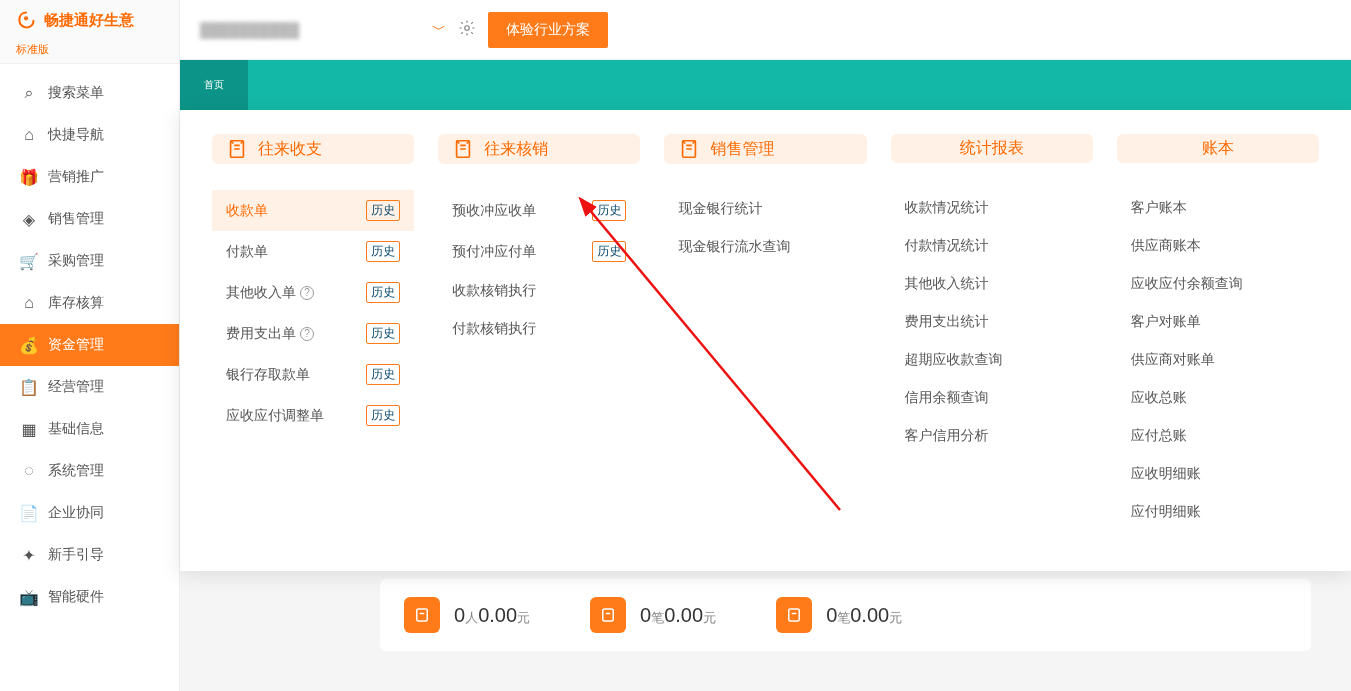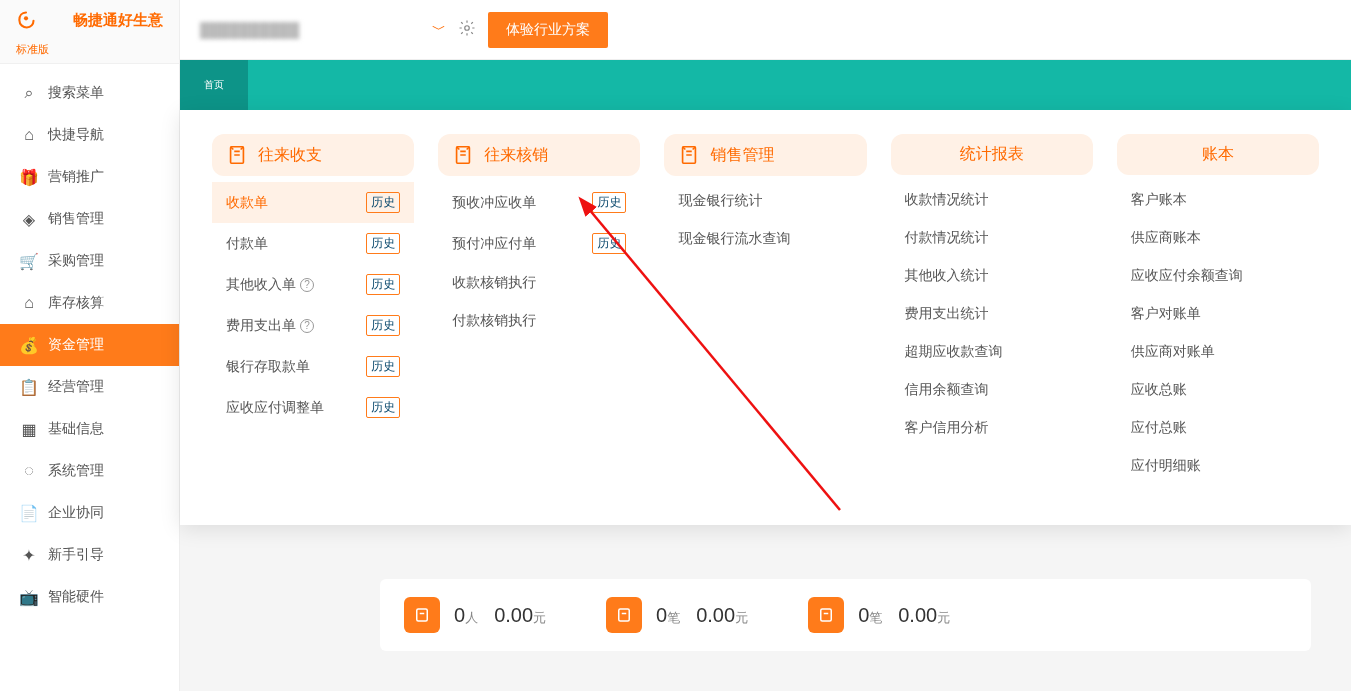--- a/index.html
+++ b/index.html
@@ -1,54 +1,54 @@
 <!DOCTYPE html>
 <html><head>
 <meta charset="utf-8">
 <style>
 * { box-sizing: border-box; margin: 0; padding: 0; }
 body { font-family: "Microsoft YaHei", Arial, sans-serif; font-size: 14px; color: #333; background: #f5f5f5; width: 1351px; height: 691px; overflow: hidden; position: relative; }
 .app { display: flex; height: 100%; }
 .sidebar { width: 180px; background: #fff; border-right: 1px solid #eee; flex-shrink: 0; }
 .logo-area { padding: 10px 16px 6px; border-bottom: 1px solid #f0f0f0; background: #fafafa; }
-.logo-row { display: flex; align-items: center; gap: 8px; justify-content: space-between; }
+.logo-row { display: flex; align-items: center; gap: 8px; }
 .logo-icon { width: 20px; height: 20px; color: #ff6a00; font-weight: bold; font-size: 18px; display:inline-flex; align-items:center; justify-content:center; }
 .logo-text { color: #ff6a00; font-weight: bold; font-size: 15px; }
 .logo-badge { color: #ff6a00; font-size: 11px; margin-top: 12px; font-family: Liberation Mono, monospace; }
 .nav { padding: 8px 0; }
 .nav-item { display: flex; align-items: center; gap: 10px; padding: 12px 20px; cursor: pointer; color: #555; }
 .nav-item.active { background: #ff7b1a; color: #fff; }
 .nav-icon { width: 18px; height: 18px; display: inline-flex; align-items: center; justify-content: center; font-size: 16px; }
 .main { flex: 1; position: relative; }
 .topbar { height: 60px; background: #fff; display: flex; align-items: center; padding: 0 20px; gap: 12px; border-bottom: 1px solid #eee; }
 .org-name { color: #bbb; filter: blur(2px); min-width: 200px; }
 .chev-down { color: #ff6a00; font-size: 14px; margin-left: 20px; }
 .gear { color: #888; font-size: 16px; cursor: pointer; }
 .primary-btn { background: #ff7b1a; color: #fff; border: none; padding: 9px 18px; font-size: 14px; cursor: pointer; border-radius: 2px; }
 .tabbar { background: #14b8a6; height: 50px; display: flex; align-items: stretch; }
 .tab { padding: 0 24px; display: flex; align-items: center; color: #fff; background: #0d9488; font-size: 10px; }
 .mega { position: absolute; top: 110px; left: 0; right: 0; background: #fff; box-shadow: 0 4px 20px rgba(0,0,0,0.1); padding: 24px 32px 40px; display: flex; gap: 24px; z-index: 10; }
 .col { flex: 1; min-width: 0; }
-.col-header { background: #fff1e6; padding: 10px 14px; display: flex; align-items: center; gap: 10px; margin-bottom: 6px; border-radius: 12px; }
+.col-header { background: #fff1e6; padding: 4px 14px; display: flex; align-items: center; gap: 10px; margin-bottom: 26px; border-radius: 6px; }
 .col-header .ch-icon { width: 22px; height: 22px; color: #ff6a00; display:inline-flex; align-items:center; justify-content:center; }
 .col-header .ch-icon svg { width: 22px; height: 22px; }
 .col-header-text { color: #ff6a00; font-size: 16px; font-weight: 500; }
 .col-header.centered { justify-content: center; }
 .menu-row { display: flex; align-items: center; justify-content: space-between; padding: 10px 14px; cursor: pointer; }
 .menu-row.active { background: #fff1e6; }
 .menu-row.active .menu-label { color: #ff6a00; }
 .menu-label { color: #555; font-size: 14px; display:flex; align-items:center; gap:4px;}
 .help-icon { display:inline-flex; width:14px; height:14px; border:1px solid #999; border-radius:50%; align-items:center; justify-content:center; font-size:10px; color:#999; }
 .hist-tag { border: 1px solid #ff7b1a; color: #0c4a6e; font-size: 12px; padding: 1px 4px; border-radius: 2px; }
 .right-peek { position: absolute; right: -1px; top: 130px; background: #fff; padding: 10px 4px 10px 10px; font-size: 13px; color: #666; z-index: 5; line-height: 1.8; }
 .orange-square { position:absolute; right: 8px; top: 310px; width: 42px; height: 42px; background: #ff7b1a; border-radius: 8px; z-index: 5; color:#fff; display:flex; align-items:center; justify-content:center; font-size:20px;}
 .stats-row { position: absolute; bottom: 40px; left: 200px; right: 40px; background: #fff; border-radius: 6px; padding: 18px 24px; display: flex; gap: 60px; z-index: 2; }
 .stat-item { display: flex; align-items: center; gap: 14px; }
 .stat-icon { width: 36px; height: 36px; background: #ff7b1a; border-radius: 6px; color:#fff; display:flex; align-items:center; justify-content:center; font-size:18px;}
-.stat-text { display: flex; align-items: center; gap: 16px; }
+.stat-text { display: flex; align-items: center; }
 .stat-num { font-size: 20px; color: #333; }
 .stat-unit { font-size: 13px; color: #888; }
 .stat-amt { font-size: 20px; color: #333; }
 .arrow-annot { position: absolute; top: 190px; left: 390px; width: 280px; height: 330px; z-index: 20; pointer-events: none; }
 </style>
 </head>
 <body>
 
 <div class="app">
   <aside class="sidebar">
@@ -263,20 +263,23 @@
           <div class="menu-row">
             <span class="menu-label">供应商对账单</span>
           </div>
           <div class="menu-row">
             <span class="menu-label">应收总账</span>
           </div>
           <div class="menu-row">
             <span class="menu-label">应付总账</span>
           </div>
           <div class="menu-row">
+            <span class="menu-label">应收明细账</span>
+          </div>
+          <div class="menu-row">
             <span class="menu-label">应付明细账</span>
           </div>
         </div>
       </div>
 
     <div class="right-peek">
       <div>完善期初</div>
       <div style="height:110px"></div>
       <div>统计表</div>
       <div>务员）</div>

